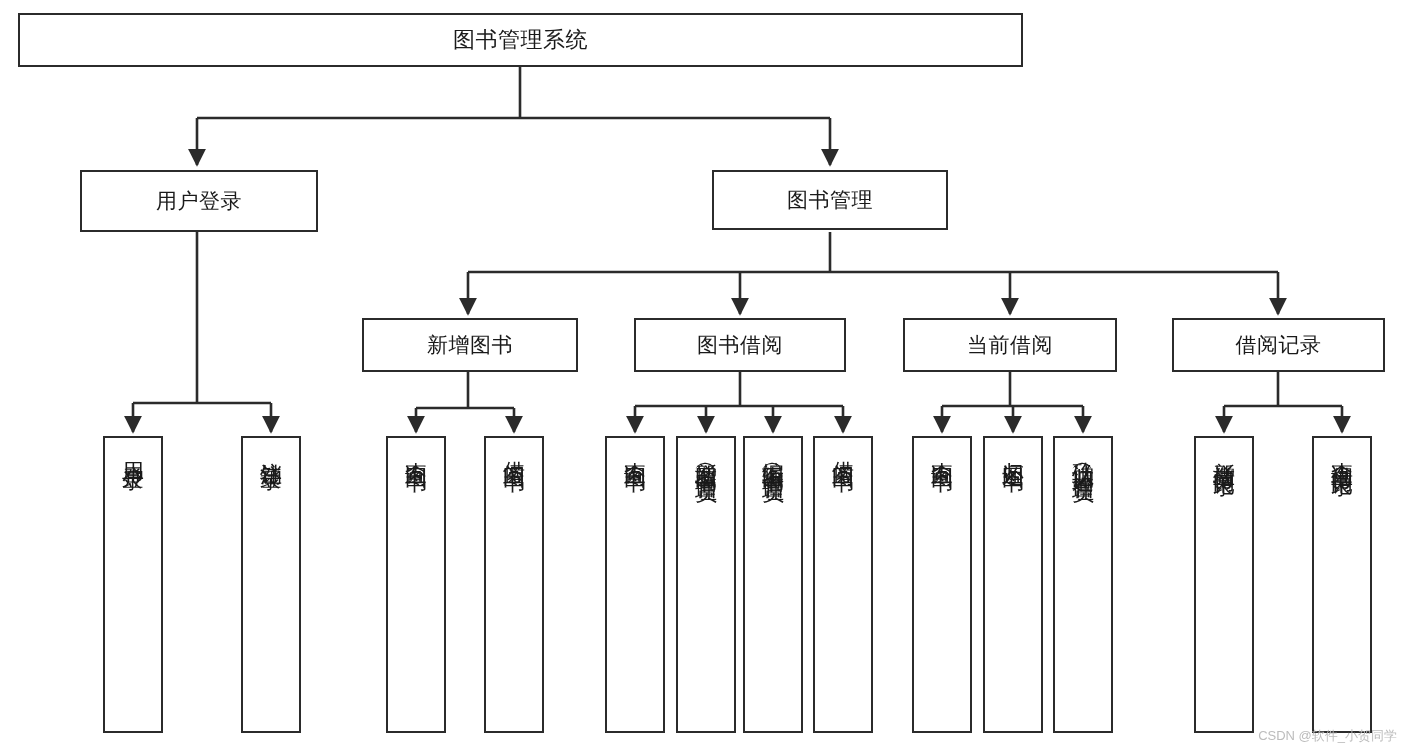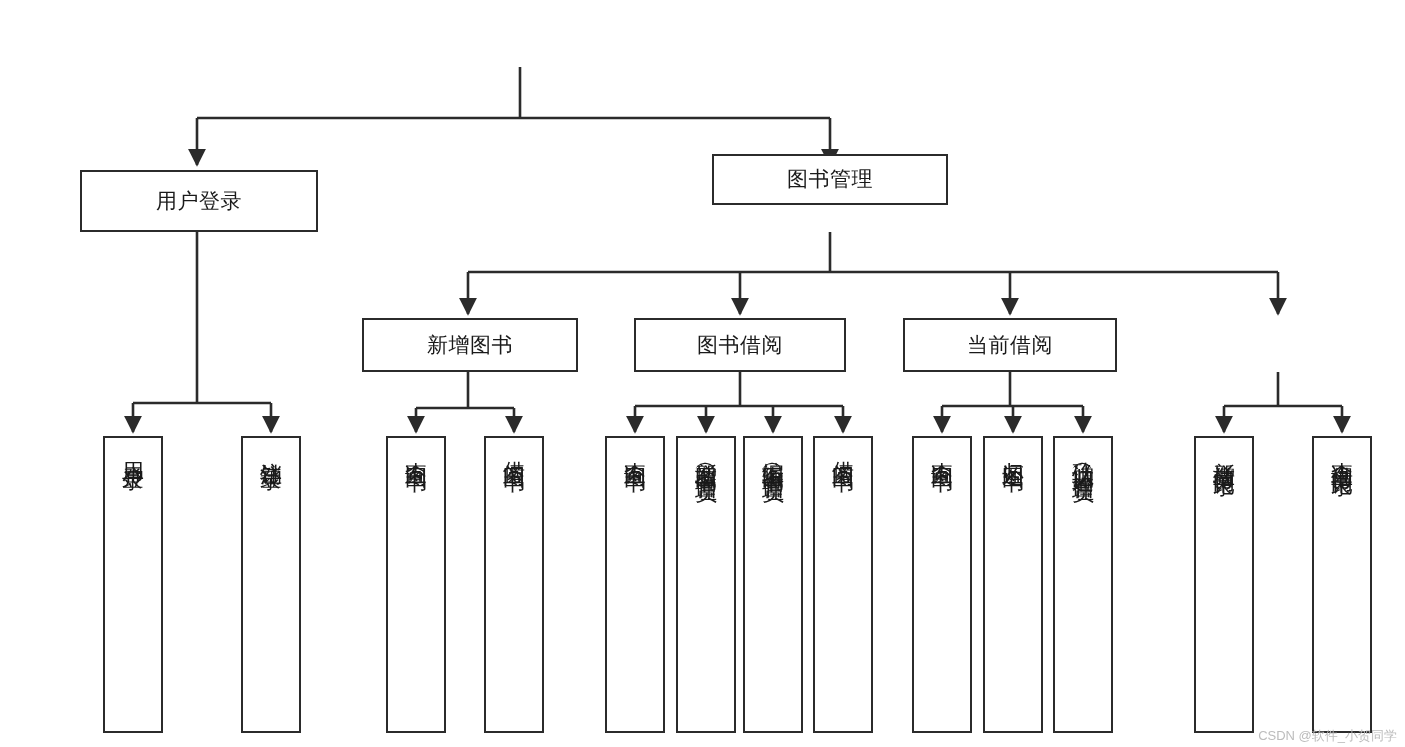--- a/index.html
+++ b/index.html
@@ -118,37 +118,43 @@
       <path d="M 1013 406 L 1013 432" marker-end="url(#arrow)"></path>
       <path d="M 1083 406 L 1083 432" marker-end="url(#arrow)"></path>
 
       <path d="M 1278 372 L 1278 406"></path>
       <path d="M 1224 406 L 1342 406"></path>
       <path d="M 1224 406 L 1224 432" marker-end="url(#arrow)"></path>
       <path d="M 1342 406 L 1342 432" marker-end="url(#arrow)"></path>
     </g>
   </svg>
 
+  <div class="node horiz root" style="left:18px; top:13px; width:1005px; height:54px;">
+    <span class="label">图书管理系统</span>
+  </div>
 
   <div class="node horiz" style="left:80px; top:170px; width:238px; height:62px;">
     <span class="label">用户登录</span>
   </div>
-  <div class="node horiz" style="left:712px; top:154px; width:236px; height:51px;">
+  <div class="node horiz" style="left:712px; top:170px; width:236px; height:60px;">
     <span class="label">图书管理</span>
   </div>
 
   <div class="node horiz" style="left:362px; top:318px; width:216px; height:54px;">
     <span class="label">新增图书</span>
   </div>
   <div class="node horiz" style="left:903px; top:318px; width:214px; height:54px;">
     <span class="label">当前借阅</span>
   </div>
   <div class="node horiz" style="left:634px; top:318px; width:212px; height:54px;">
     <span class="label">图书借阅</span>
   </div>
+  <div class="node horiz" style="left:1172px; top:318px; width:213px; height:54px;">
+    <span class="label">借阅记录</span>
+  </div>
 
   <div class="node vert" style="left:103px; top:436px; width:60px; height:297px;">
     <span class="label">用户登录</span>
   </div>
   <div class="node vert" style="left:241px; top:436px; width:60px; height:297px;">
     <span class="label">注销登录</span>
   </div>
 
   <div class="node vert" style="left:386px; top:436px; width:60px; height:297px;">
     <span class="label">查询图书</span>

